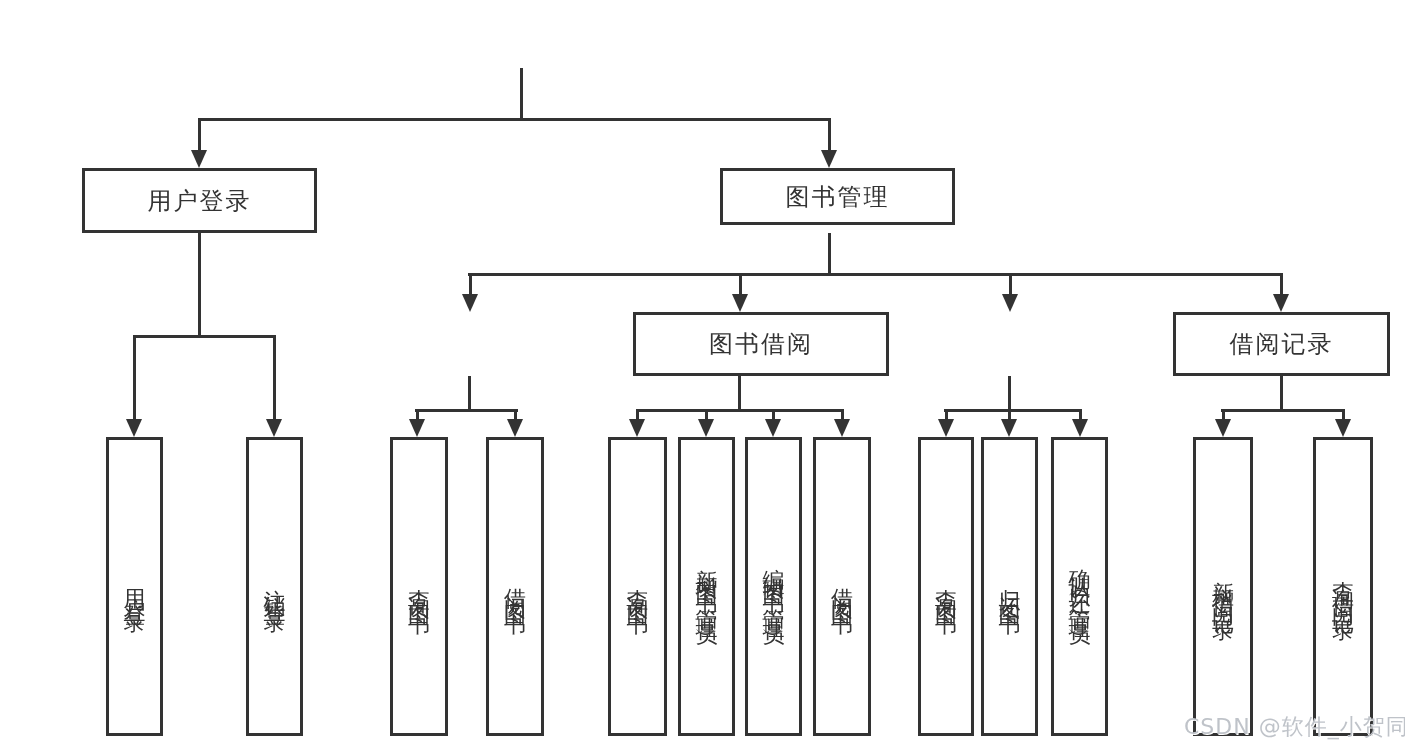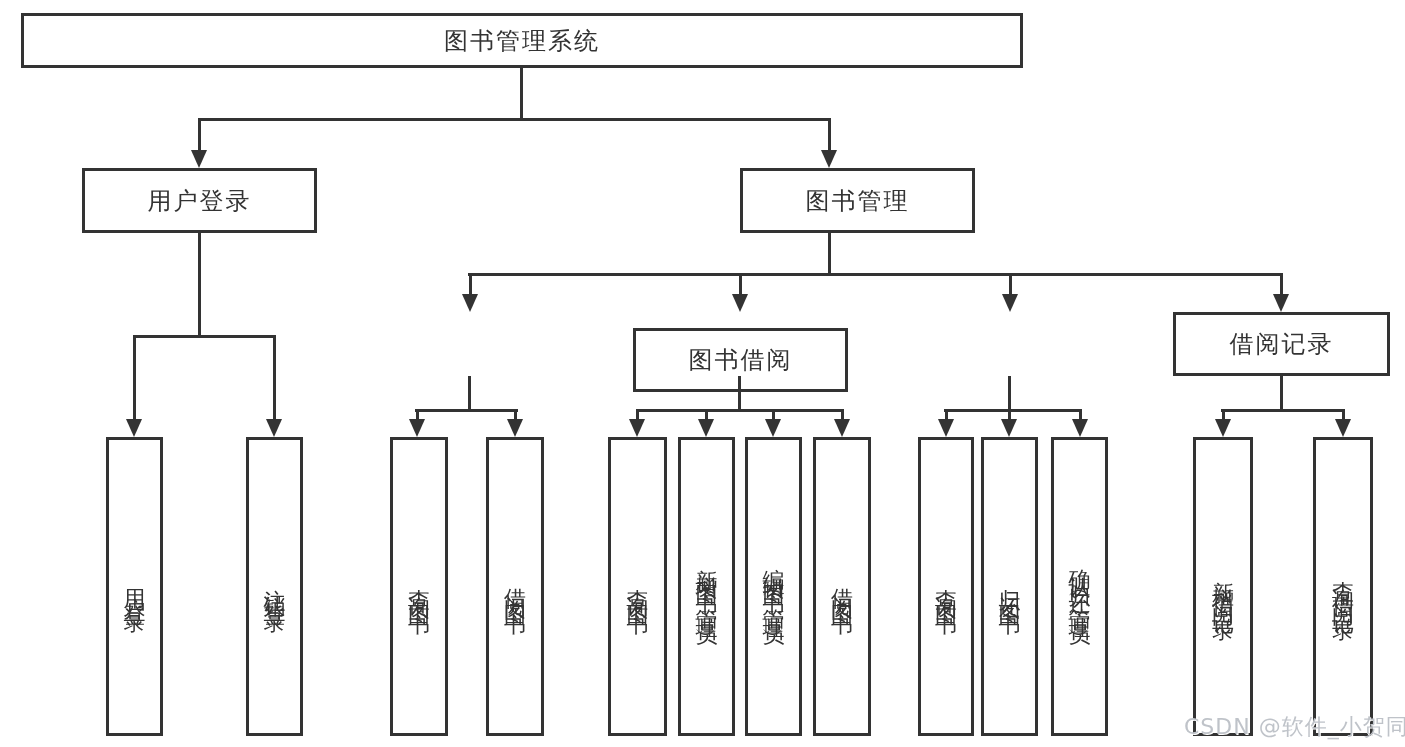--- a/index.html
+++ b/index.html
@@ -28,26 +28,25 @@
     font-size:22px;color:#bfc3c9;letter-spacing:1px;
     text-shadow:1px 1px 0 #ffffff;
     white-space:nowrap;
   }
 </style>
 </head>
 <body>
 
 <div class="canvas" id="canvas">
 
-  <div class="box" style="left:21px;top:13px;width:1002px;height:55px">图书管理系统</div>
 
   <div class="box" style="left:82px;top:168px;width:235px;height:65px">用户登录</div>
-  <div class="box" style="left:740px;top:168px;width:235px;height:65px">图书管理</div>
+  <div class="box" style="left:720px;top:168px;width:235px;height:57px">图书管理</div>
 
-  <div class="box" style="left:633px;top:328px;width:215px;height:64px">图书借阅</div>
+  <div class="box" style="left:633px;top:312px;width:256px;height:64px">图书借阅</div>
   <div class="box" style="left:1173px;top:312px;width:217px;height:64px">借阅记录</div>
 
   <div class="box vbox" style="left:106px;top:437px;width:57px;height:299px">用户登录</div>
   <div class="box vbox" style="left:246px;top:437px;width:57px;height:299px">注销登录</div>
 
   <div class="box vbox" style="left:390px;top:437px;width:58px;height:299px">查询图书</div>
   <div class="box vbox" style="left:486px;top:437px;width:58px;height:299px">借阅图书</div>
 
   <div class="box vbox" style="left:608px;top:437px;width:59px;height:299px">查询图书</div>
   <div class="box vbox" style="left:678px;top:437px;width:57px;height:299px">新增图书（管理员）</div>

